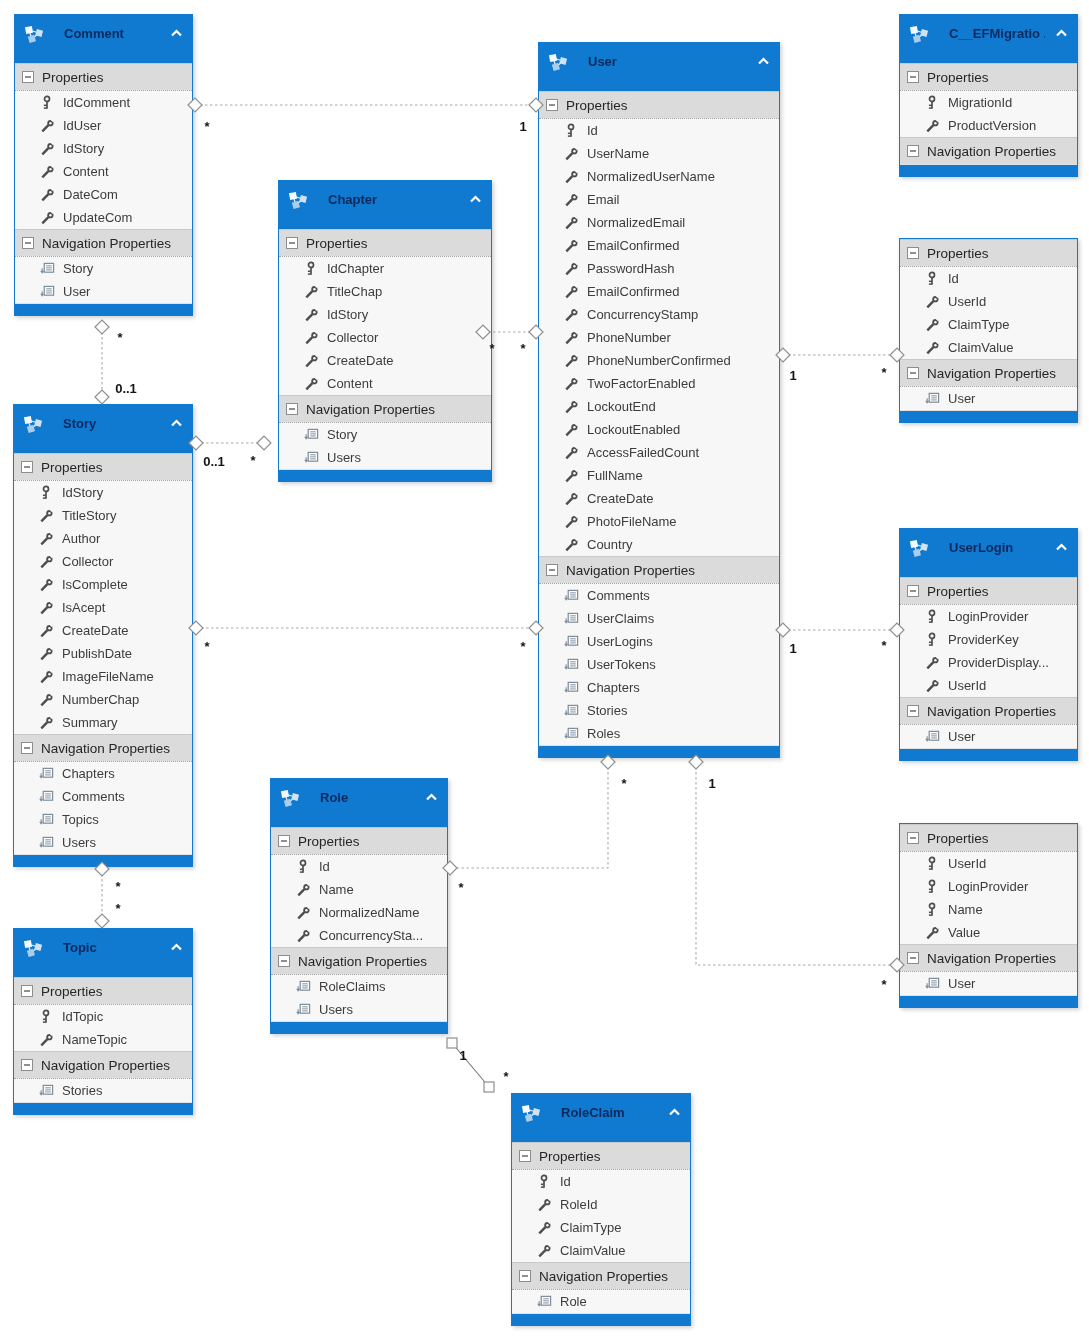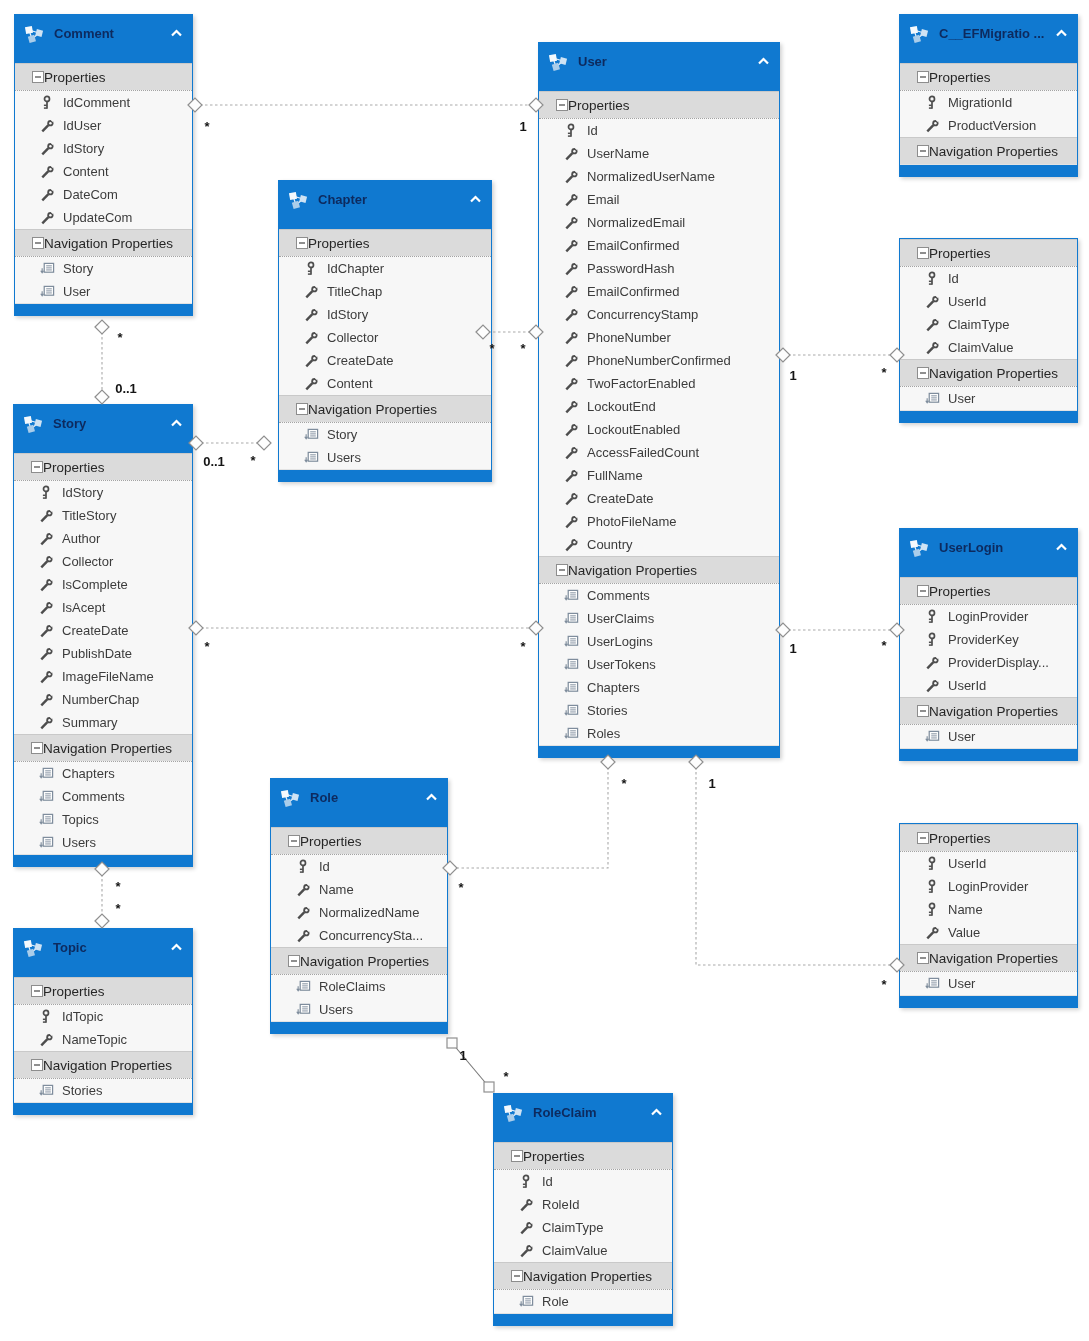--- a/index.html
+++ b/index.html
@@ -4,26 +4,26 @@
 <style>
   html,body{margin:0;padding:0;background:#ffffff;}
   .canvas{position:relative;width:1089px;height:1341px;background:#ffffff;overflow:hidden;
           font-family:"Liberation Sans",sans-serif;}
   .connector-layer{position:absolute;left:0;top:0;width:1089px;height:1341px;pointer-events:none;z-index:5;}
   .connector-layer text{font-family:"Liberation Sans",sans-serif;font-weight:bold;font-size:13px;fill:#141414;}
   .entities{position:absolute;left:0;top:0;width:100%;height:100%;z-index:2;}
   .entity{position:absolute;background:#f7f7f7;border:1px solid #1079d0;
           box-shadow:2px 2px 4px rgba(0,0,0,0.18);box-sizing:border-box;}
   .entity-header{background:#1079d0;height:48px;display:flex;align-items:center;
-                 padding:0 9px 12px 9px;box-sizing:border-box;}
+                 padding:0 9px 12px 9px;box-sizing:border-box;gap:10px;}
   .entity-icon{display:inline-flex;margin-right:9px;margin-top:2px;}
   .entity-title{color:#0d2a5e;font-weight:bold;font-size:13px;white-space:nowrap;overflow:hidden;}
   .entity-collapse{margin-left:auto;display:inline-flex;cursor:pointer;}
-  .section-header{background:#dbdbdb;height:27px;display:flex;align-items:center;
-                  padding-left:17px;border-top:1px solid #c9c9c9;box-sizing:border-box;}
+  .section-header{background:#dbdbdb;height:27px;display:flex;align-items:center;gap:8px;
+                  padding-left:7px;border-top:1px solid #c9c9c9;box-sizing:border-box;}
   .collapse-box{display:inline-flex;}
   .section-label{font-size:13.5px;color:#262626;}
   .items{border-top:1px dotted #a3a3a3;}
   .item{height:23px;display:flex;align-items:center;gap:8px;padding-left:25px;}
   .item-icon{display:inline-flex;width:15px;justify-content:center;}
   .item-label{font-size:13px;color:#3c3c3c;white-space:nowrap;}
   .entity-footer{height:11px;background:#1079d0;border-top:1px solid #e3e3e3;}
 </style>
 </head>
 <body>
@@ -1366,21 +1366,21 @@
                 <line x1="6.6" y1="5.8" x2="12.6" y2="5.8" stroke="#7e8c9c" stroke-width="1"></line>
                 <line x1="6.6" y1="8" x2="12.6" y2="8" stroke="#7e8c9c" stroke-width="1"></line>
                 <path d="M2.3,6.3 v4.6 M0.8,8.9 l1.5,2.2 l1.5,-2.2" fill="none" stroke="#7e8c9c" stroke-width="1.2"></path>
               </svg>
             </span>
             <span class="item-label">Users</span>
           </div>
         </div>
     <div class="entity-footer"></div>
   </div>
-      <div class="entity" style="left: 493px; top: 1093px; width: 180px;">
+      <div class="entity" style="left: 511px; top: 1093px; width: 180px;">
     <div class="entity-header">
       <span class="entity-icon">
             <svg width="21" height="19" viewBox="0 0 21 19">
               <g stroke="#e9f2fb" stroke-width="1.2" fill="none">
                 <line x1="5" y1="5" x2="15" y2="8"></line>
                 <line x1="5" y1="5" x2="8" y2="14"></line>
                 <line x1="15" y1="8" x2="8" y2="14"></line>
               </g>
               <rect x="1.5" y="1.5" width="7" height="7" fill="#f4f9fd" transform="rotate(-10 5 5)"></rect>
               <rect x="12" y="4.8" width="6.4" height="6.4" fill="#cfe3f4" transform="rotate(14 15.2 8)"></rect>

